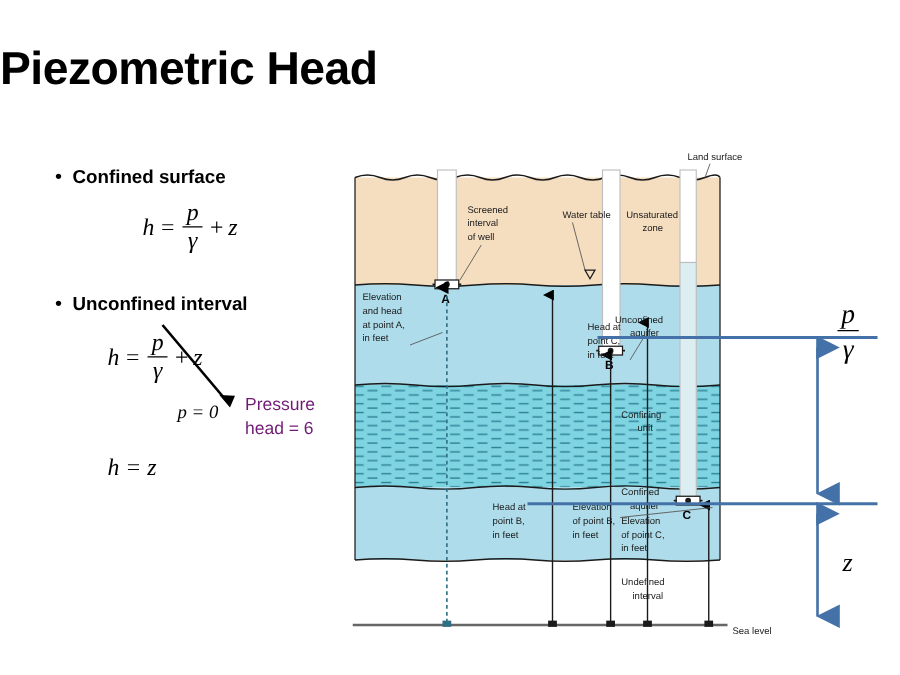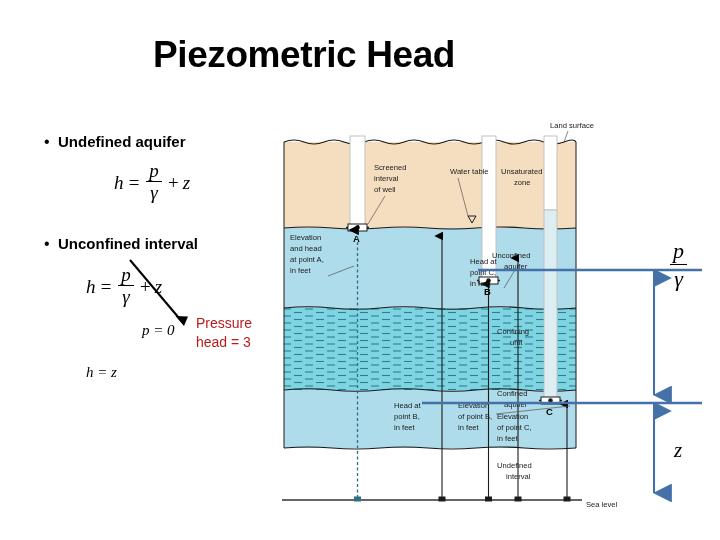--- a/index.html
+++ b/index.html
@@ -14,21 +14,20 @@
     font-family: "Liberation Sans", sans-serif;
     overflow: hidden;
   }
 
   
   #slide-title {
     position: absolute;
     left: 0;
     top: 34px;
     width: 608px;
-    text-align: center;
     font-family: "Liberation Sans", sans-serif;
     font-size: 37px;
     font-weight: bold;
     color: #000000;
     letter-spacing: -0.4px;
   }
 
   
   #left-column {
     position: absolute;
@@ -94,40 +93,40 @@
   }
   .eqline {
     display: flex;
     align-items: center;
     font-size: 19px;
   }
 
   #eq-confined   { left: 80px; top: 36px; }
   #eq-unconfined { left: 52px; top: 140px; }
   #eq-p-zero     { left: 108px; top: 196px; font-size: 15px; }
-  #eq-h-z        { left: 52px;  top: 238px; font-size: 15px; }
+  #eq-h-z        { left: 52px;  top: 238px; font-size: 19px; }
 
   
   #strike-arrow {
     position: absolute;
     left: 86px;
     top: 128px;
     width: 80px;
     height: 84px;
     pointer-events: none;
   }
 
   #pressure-head-note {
     position: absolute;
     left: 162px;
     top: 188px;
     font-family: "Liberation Sans", sans-serif;
     font-size: 14px;
     line-height: 19px;
-    color: #b91c1c;
+    color: #701a75;
   }
 
   
   #figure {
     position: absolute;
     left: 282px;
     top: 118px;
     width: 438px;
     height: 400px;
   }
@@ -171,21 +170,21 @@
 </style>
 </head>
 <body>
 
 <div id="slide-title">Piezometric Head</div>
 
 <div id="left-column">
 
   <div class="bullet-row" id="bullet-confined">
     <span class="bullet-dot">•</span>
-    <span class="bullet-text">Undefined aquifer</span>
+    <span class="bullet-text">Confined surface</span>
   </div>
 
   <div class="math" id="eq-confined">
     <span class="eqline">
       <span>h</span>
       <span style="margin:0 4px">=</span>
       <span class="frac">
         <span class="num">p</span>
         <span class="bar"></span>
         <span class="den">γ</span>
@@ -216,21 +215,21 @@
 
   <svg id="strike-arrow" viewBox="0 0 80 84">
     <line x1="10" y1="6" x2="64" y2="70" stroke="#000" stroke-width="2.1"></line>
     <polygon points="64,72 55.5,62 68,62.5" fill="#000"></polygon>
   </svg>
 
   <div class="math" id="eq-p-zero">p = 0</div>
 
   <div id="pressure-head-note">
     <div>Pressure</div>
-    <div>head = 3</div>
+    <div>head = 6</div>
   </div>
 
   <div class="math" id="eq-h-z">h = z</div>
 </div>
 
 <div id="figure">
 
   <svg width="438" height="400" viewBox="0 0 438 400">
     <defs>
 

